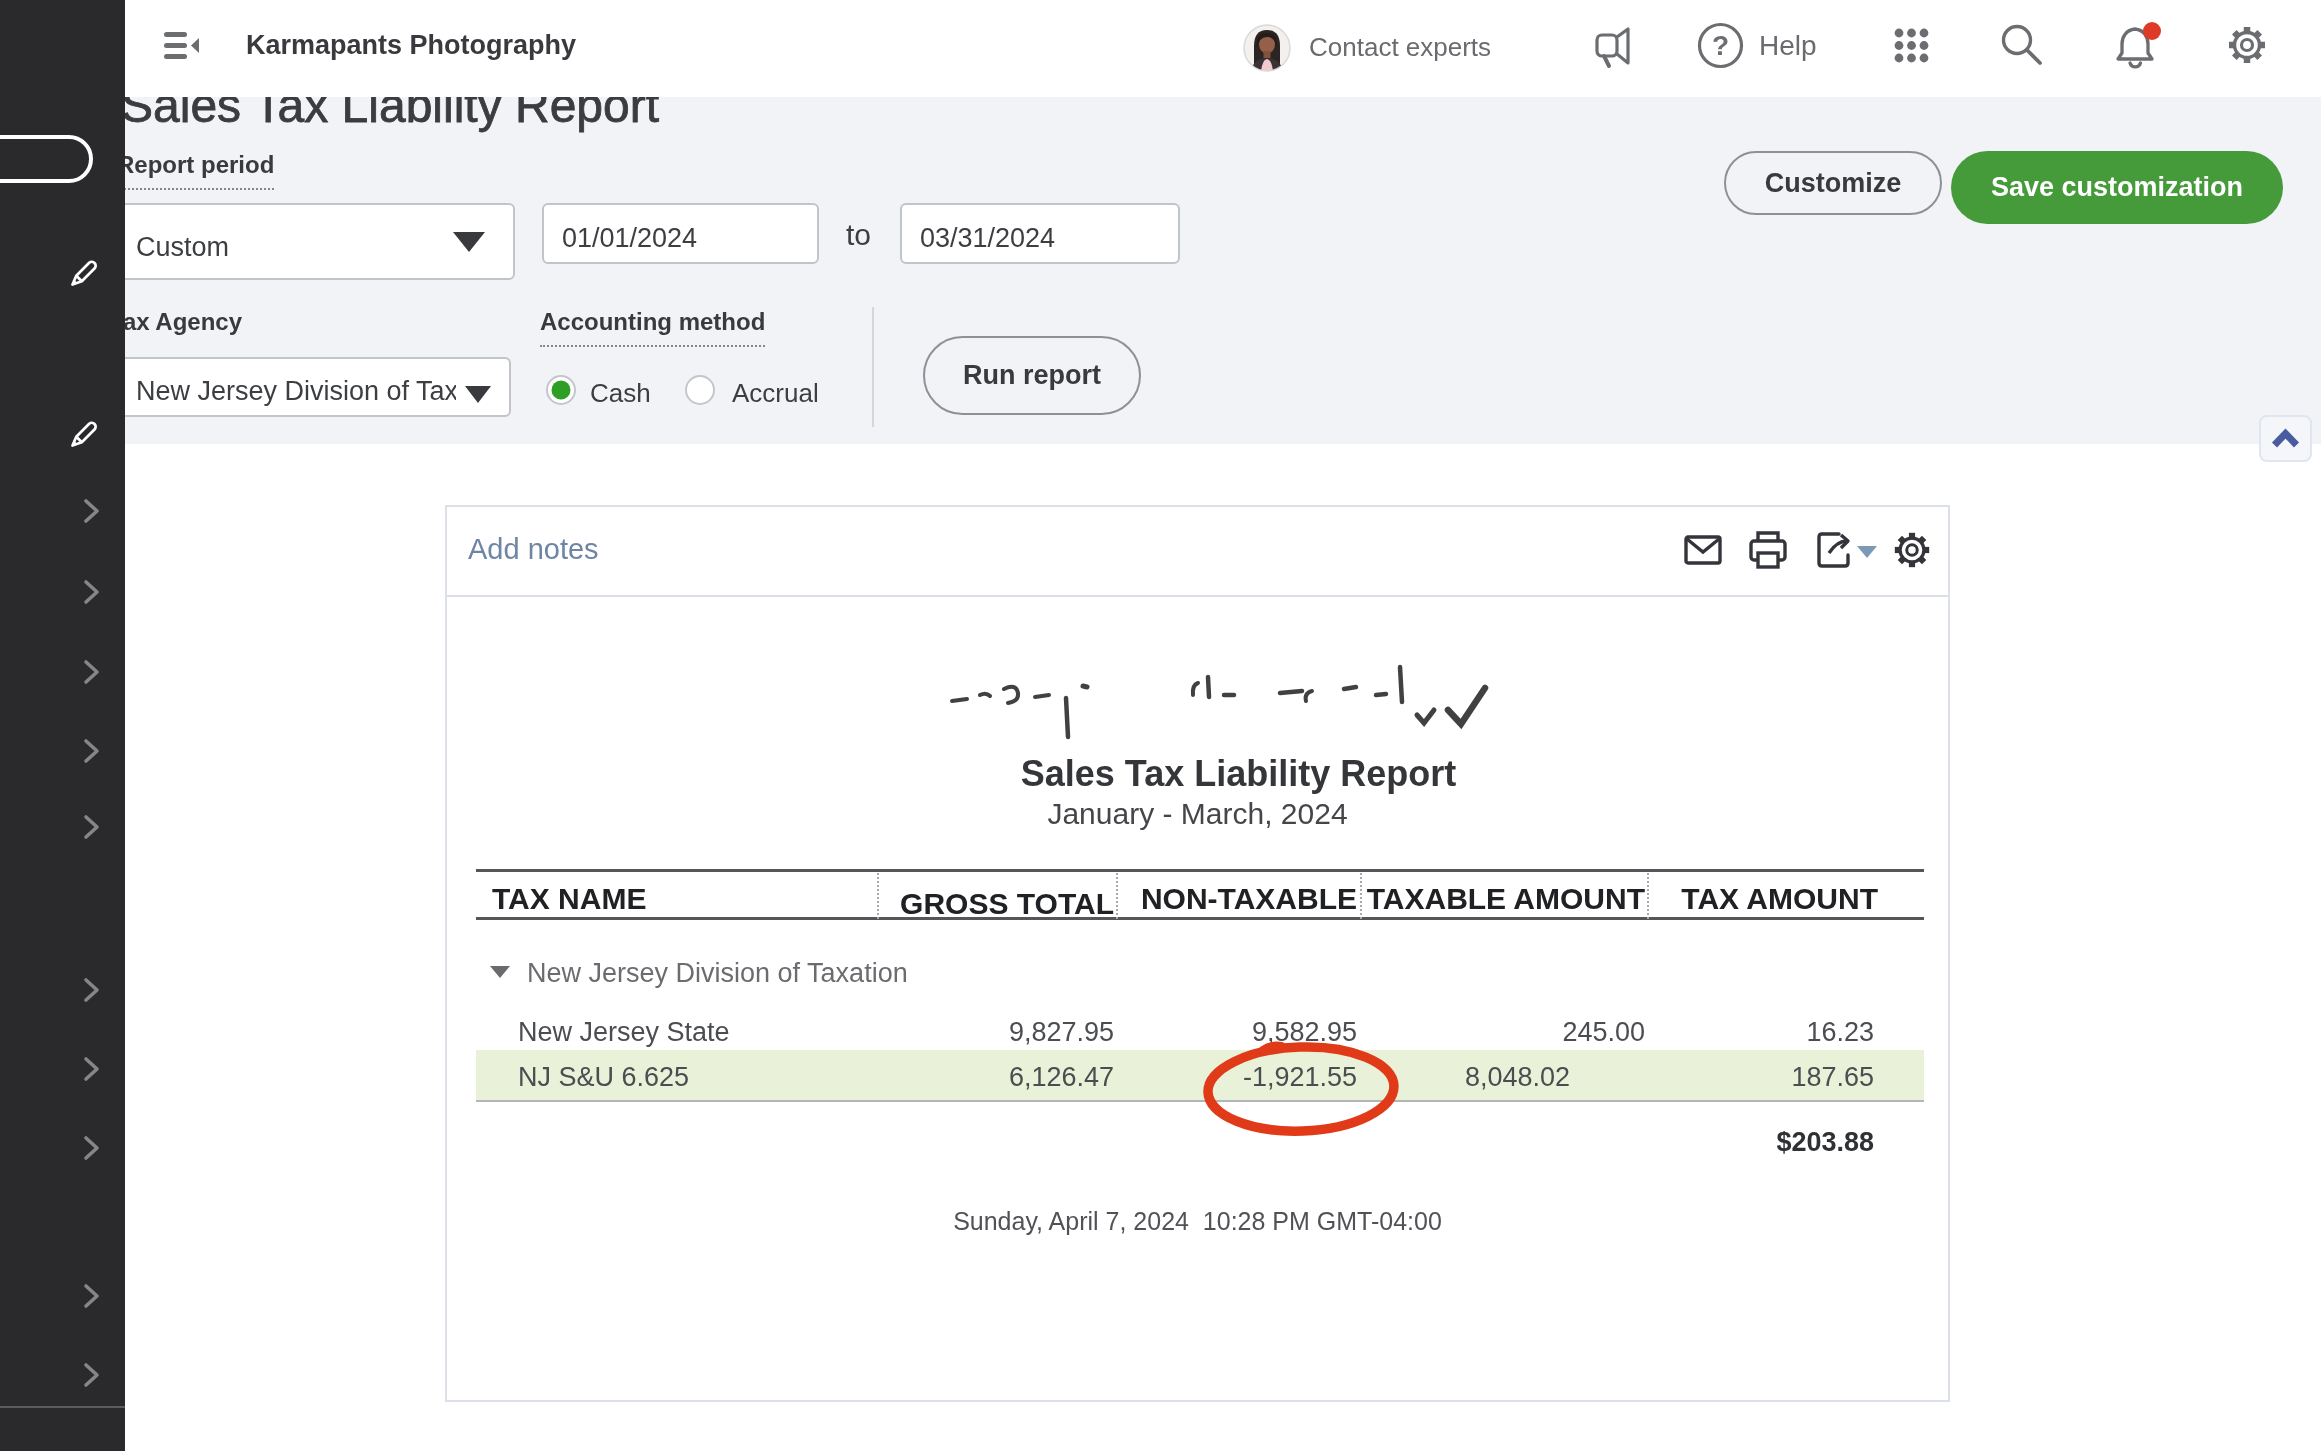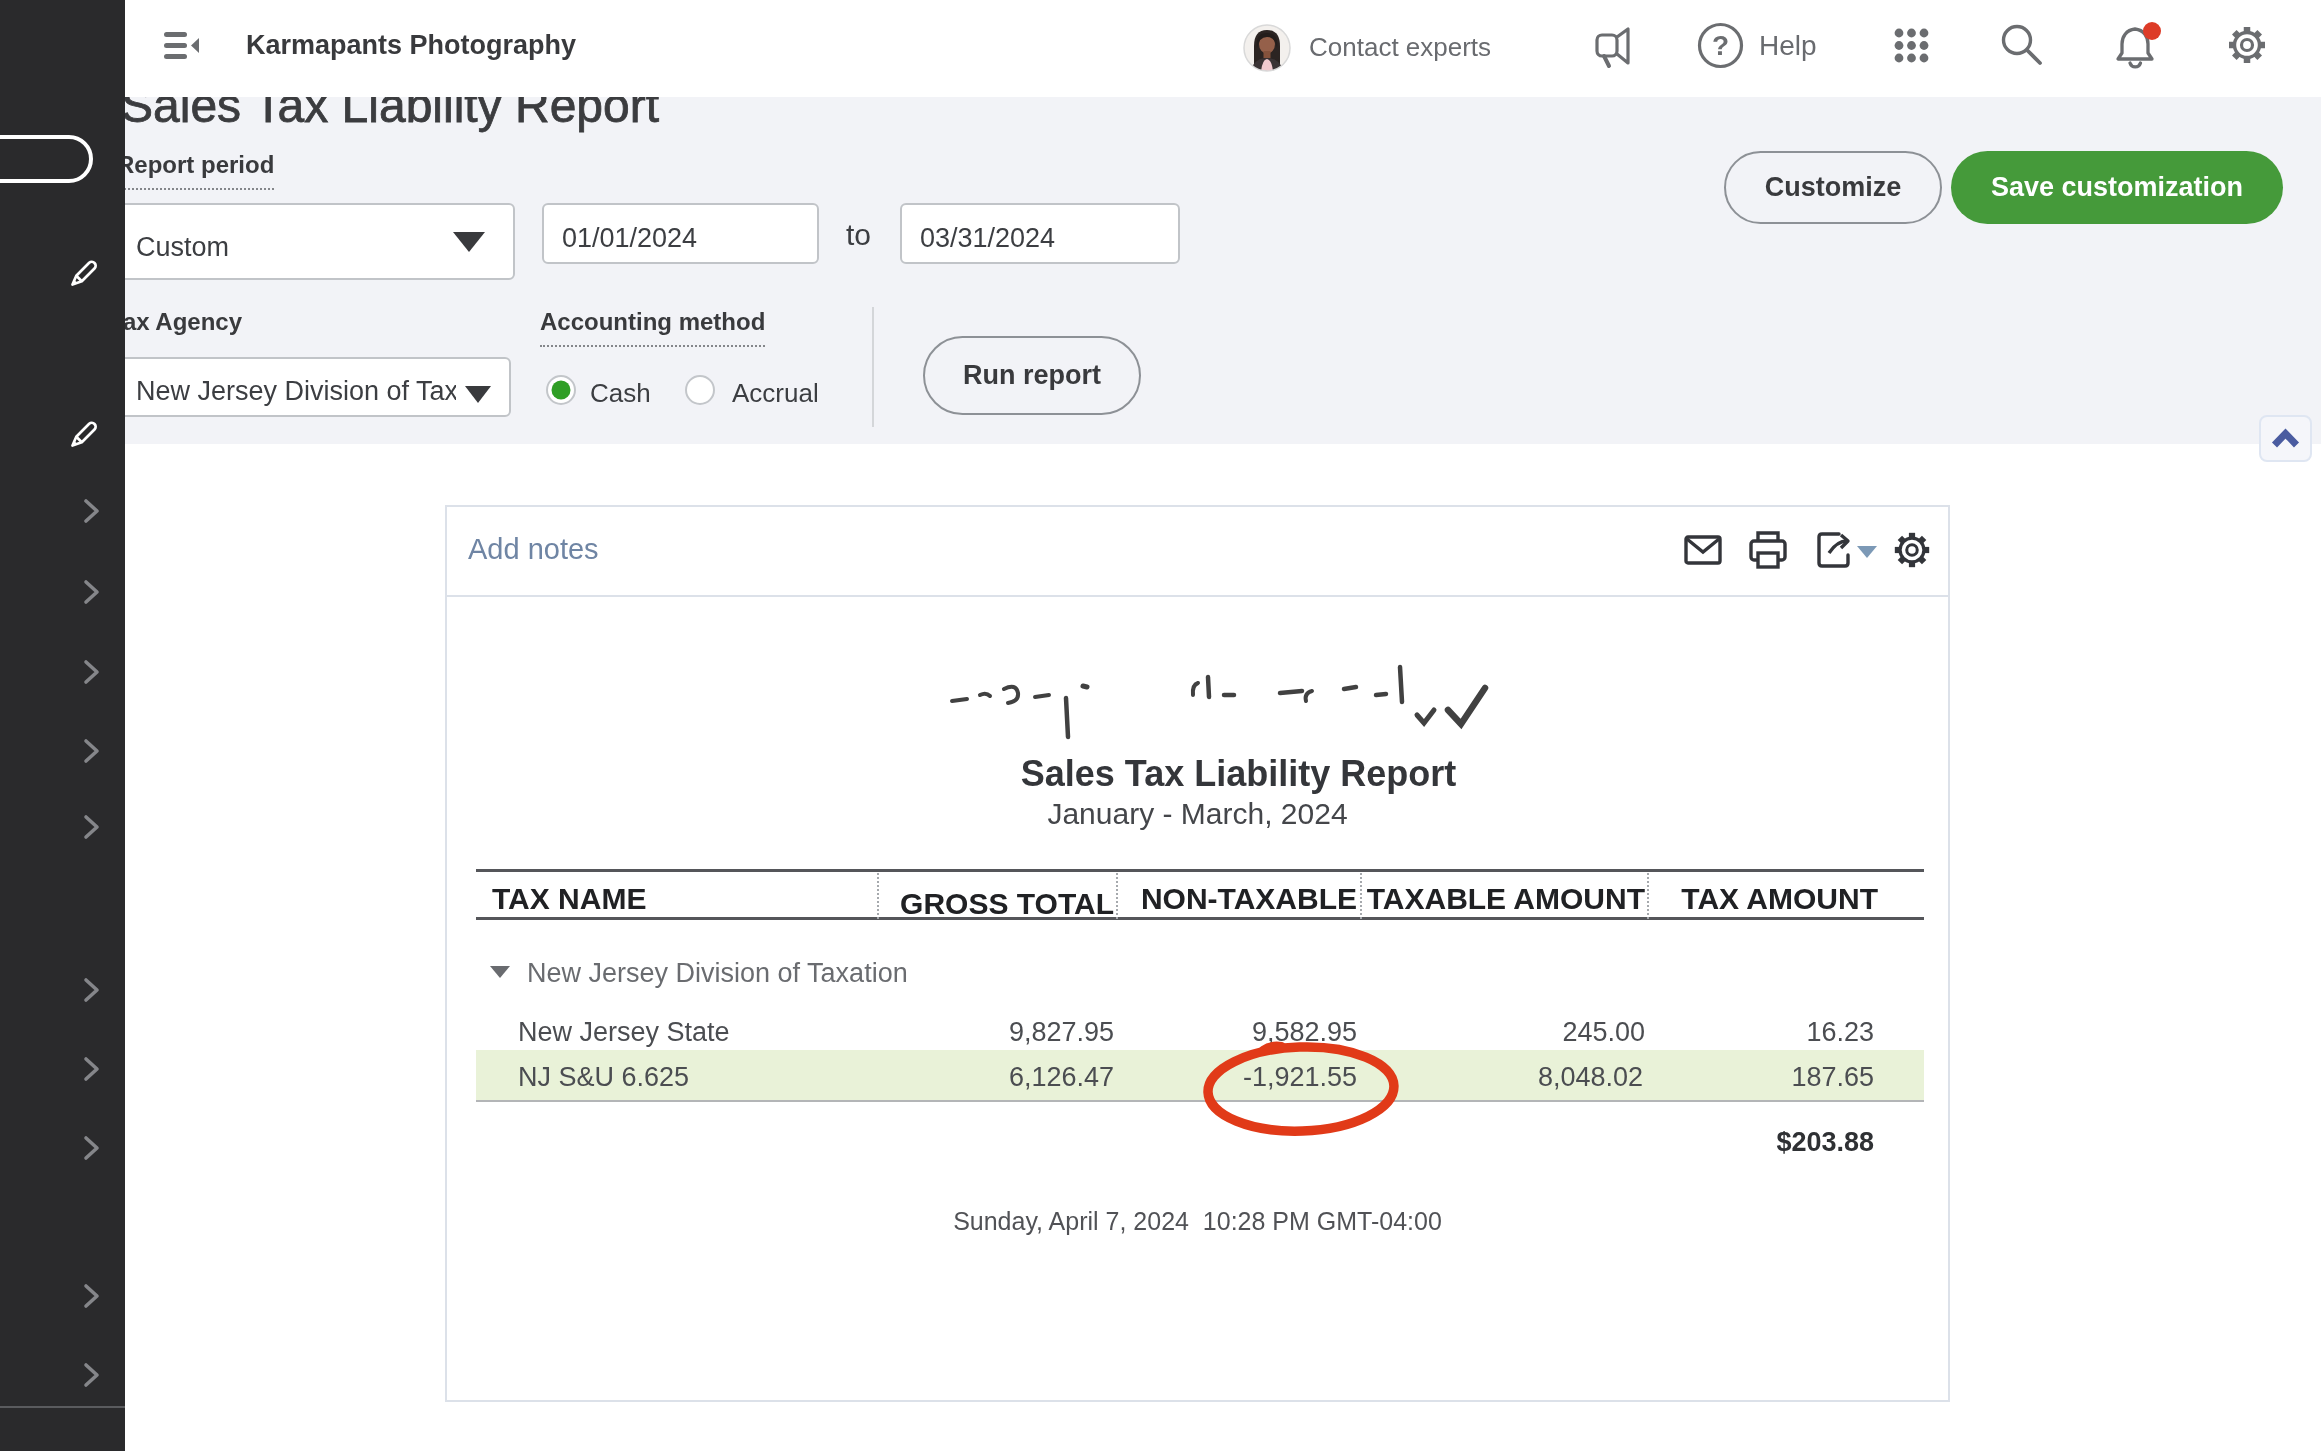--- a/index.html
+++ b/index.html
@@ -148,21 +148,21 @@
     <span class="caret" style="right:28px; top:27px;"></span>
   </div>
   <div class="inputbox" style="left:542px; top:203px; width:277px; height:61px;">
     <span class="txt" style="left:18px;">01/01/2024</span>
   </div>
   <div class="abs" style="left:846px; top:218px; font-size:30px; color:#3c3e42;">to</div>
   <div class="inputbox" style="left:900px; top:203px; width:280px; height:61px;">
     <span class="txt" style="left:18px;">03/31/2024</span>
   </div>
 
-  <div class="btn outline" style="left:1724px; top:151px; width:218px; height:73px;">Customize</div>
+  <div class="btn outline" style="left:1724px; top:151px; width:218px; height:64px;">Customize</div>
   <div class="btn green" style="left:1951px; top:151px; width:332px; height:73px;">Save customization</div>
 
   <div class="lbl" style="left:110px; top:308px;">Tax Agency</div>
   <div class="inputbox" style="left:110px; top:357px; width:401px; height:60px; overflow:hidden;">
     <span class="txt" style="width:320px; overflow:hidden;">New Jersey Division of Taxa</span>
     <span class="caret" style="right:18px; top:27px; border-left-width:13px; border-right-width:13px; border-top-width:17px;"></span>
   </div>
 
   <div class="lbl dotted" style="left:540px; top:308px;">Accounting method</div>
   <div class="radio" style="left:546px; top:375px;">
@@ -267,21 +267,21 @@
   <div class="cell" style="left:518px; top:1017px;">New Jersey State</div>
   <div class="cell rnum" style="left:877px; top:1017px; width:237px;">9,827.95</div>
   <div class="cell rnum" style="left:1117px; top:1017px; width:240px;">9,582.95</div>
   <div class="cell rnum" style="left:1361px; top:1017px; width:284px;">245.00</div>
   <div class="cell rnum" style="left:1648px; top:1017px; width:226px;">16.23</div>
 
   <div class="greenrow"></div>
   <div class="cell" style="left:518px; top:1062px;">NJ S&amp;U 6.625</div>
   <div class="cell rnum" style="left:877px; top:1062px; width:237px;">6,126.47</div>
   <div class="cell rnum" style="left:1117px; top:1062px; width:240px;">-1,921.55</div>
-  <div class="cell rnum" style="left:1359px; top:1062px; width:284px;">8,048.02</div>
+  <div class="cell rnum" style="left:1286px; top:1062px; width:284px;">8,048.02</div>
   <div class="cell rnum" style="left:1648px; top:1062px; width:226px;">187.65</div>
 
   <div class="cell totrow rnum" style="left:1648px; top:1127px; width:226px;">$203.88</div>
 
   <svg class="abs" style="left:1195px; top:1035px;" width="215" height="115" viewBox="0 0 215 115">
     <g transform="rotate(-2 107 55)">
       <ellipse cx="106" cy="54" rx="93" ry="42" fill="none" stroke="#e13a18" stroke-width="9.5"></ellipse>
       <path d="M70 14 q8 -5 18 -3" fill="none" stroke="#e13a18" stroke-width="9.5" stroke-linecap="round"></path>
     </g>
   </svg>

